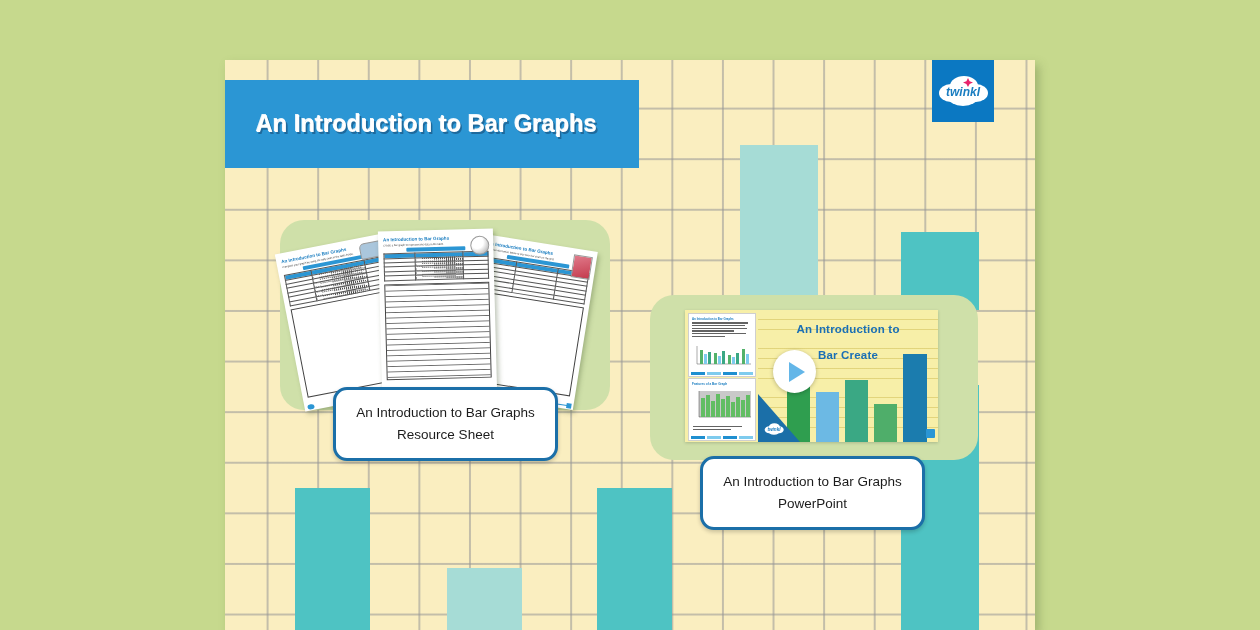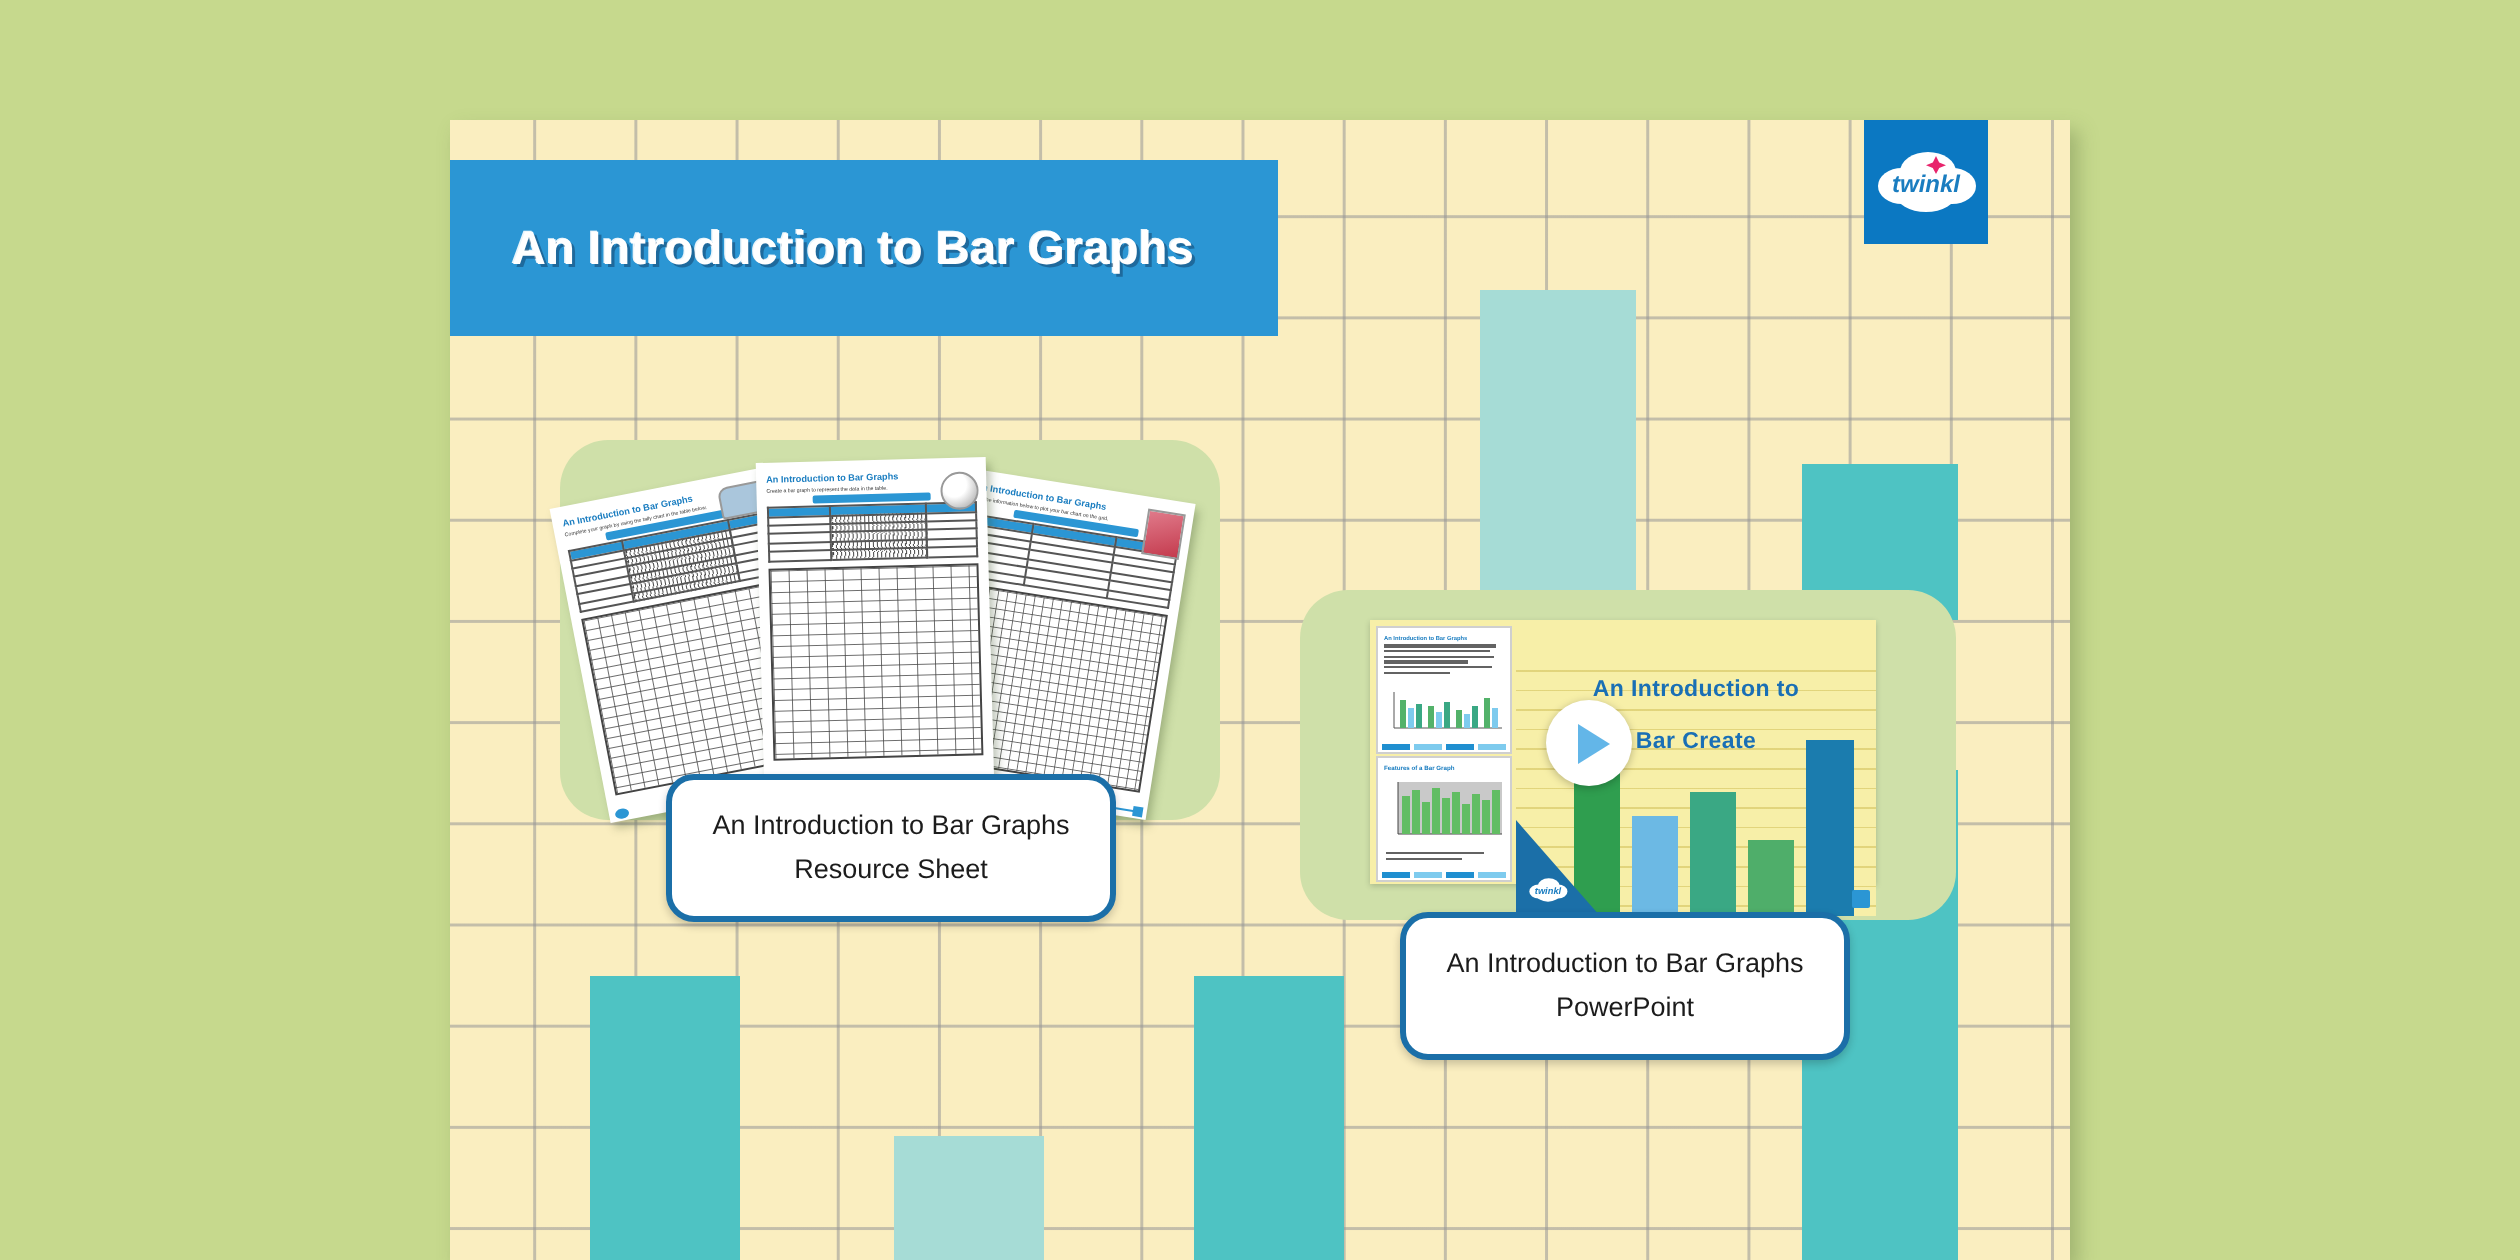--- a/index.html
+++ b/index.html
@@ -225,21 +225,21 @@
     display: flex;
     gap: 2.5px;
     padding: 0.8px 2px;
     box-sizing: border-box;
   }
   .ppt-navbar span { flex: 1; background: #1f8fd0; }
   .ppt-navbar span.lt { background: #7ecbee; }
 
   #ppt-main-slide {
     position: absolute;
-    left: 73px; top: 16px;
+    left: 73px; top: 0px;
     width: 180px; height: 132px;
     background: #f7efa8;
     overflow: hidden;
     background-image: repeating-linear-gradient(to bottom, transparent 0 9px, rgba(200,180,70,0.45) 9px 9.8px);
   }
   #ppt-main-slide .slide-title {
     position: absolute;
     left: 0; right: 0;
     text-align: center;
     color: #1a6fb5;

